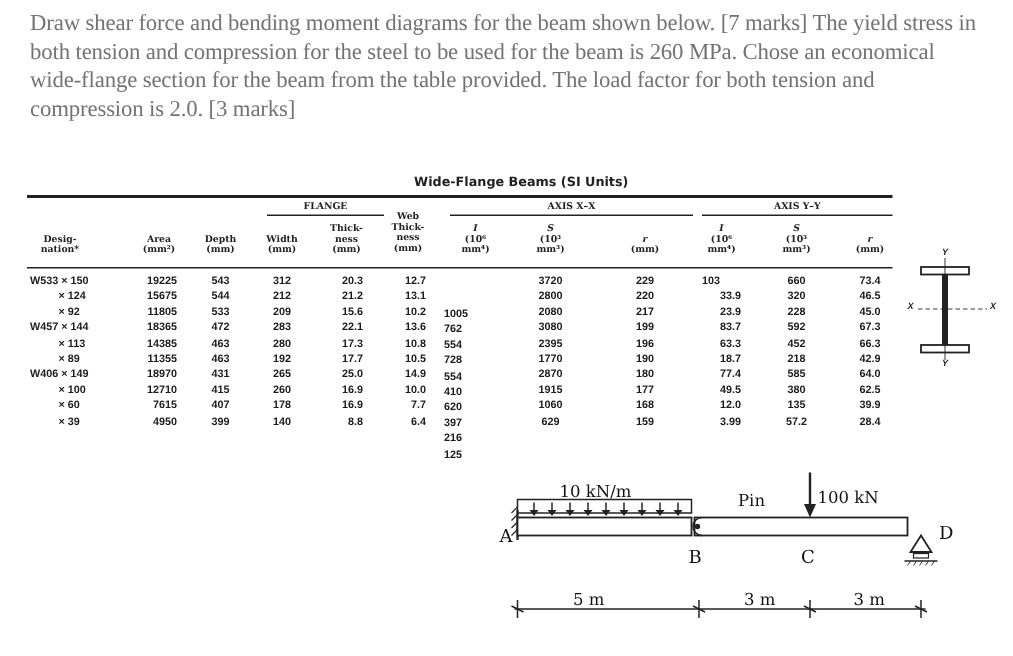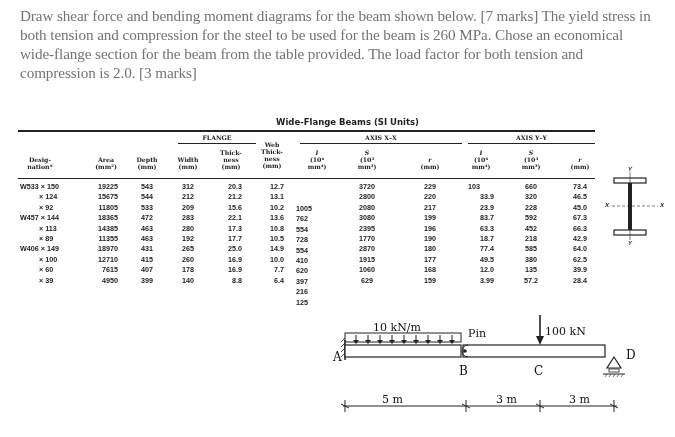--- a/index.html
+++ b/index.html
@@ -341,21 +341,21 @@
     <line x1="466" y1="400" x2="466" y2="412"></line>
       <line x1="462" y1="404" x2="470" y2="408"></line>
     <line x1="540" y1="400" x2="540" y2="412"></line>
       <line x1="536" y1="404" x2="544" y2="408"></line>
     <line x1="614" y1="400" x2="614" y2="412"></line>
       <line x1="610" y1="404" x2="618" y2="408"></line>
   </g>
 </svg>
 
 <div class="beam-label sm" style="left:373px;top:321px;">10 kN/m</div>
-<div class="beam-label sm" style="left:468px;top:327px;">Pin</div>
+<div class="beam-label sm" style="left:492px;top:327px;">Pin</div>
 <div class="beam-label sm" style="left:545px;top:325px;">100 kN</div>
 <div class="beam-label" style="left:333px;top:350px;">A</div>
 <div class="beam-label" style="left:459px;top:364px;">B</div>
 <div class="beam-label" style="left:534px;top:364px;">C</div>
 <div class="beam-label" style="left:626px;top:348px;">D</div>
 <div class="beam-label sm" style="left:382px;top:393px;">5 m</div>
 <div class="beam-label sm" style="left:496px;top:393px;">3 m</div>
 <div class="beam-label sm" style="left:569px;top:393px;">3 m</div>
 
 </body></html>

